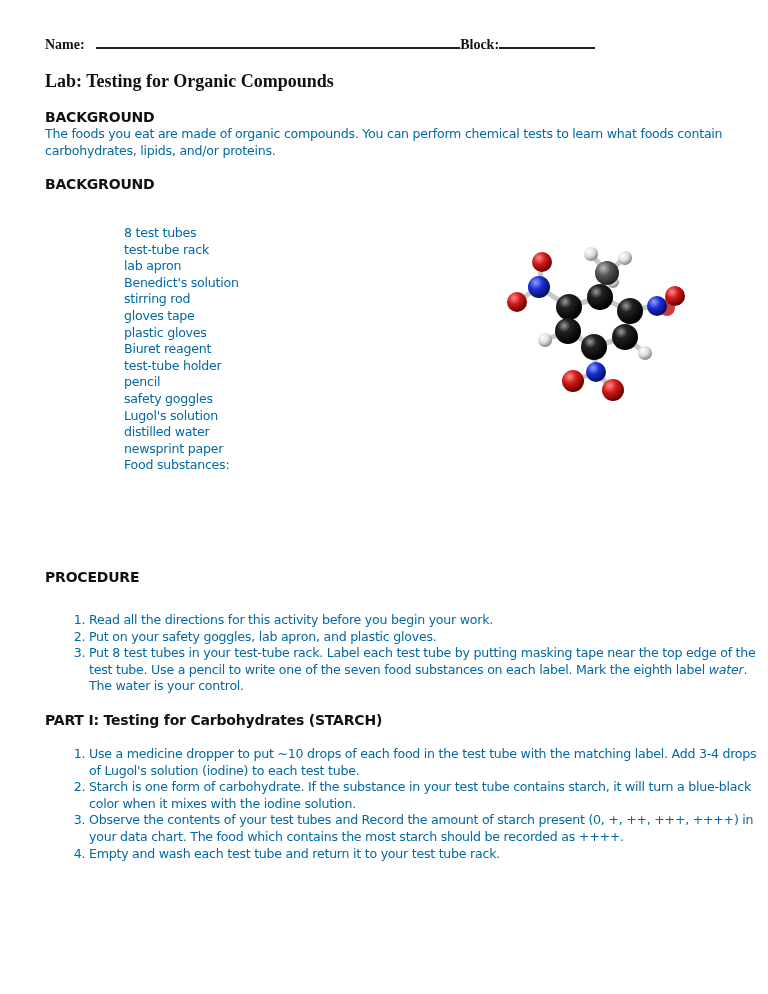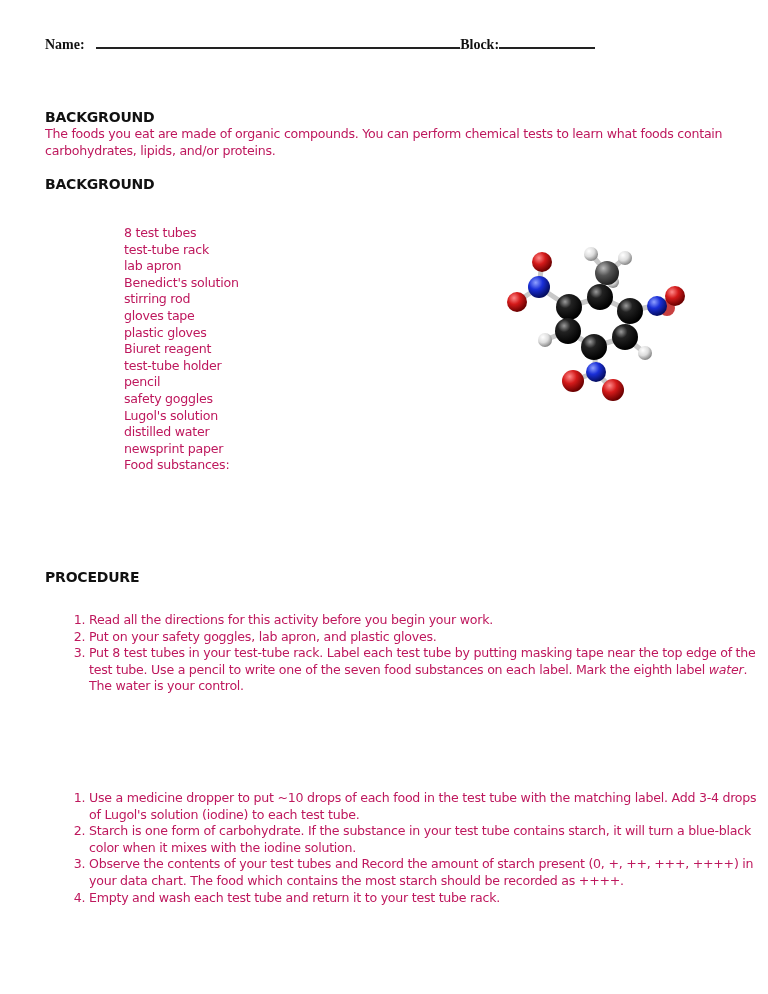--- a/index.html
+++ b/index.html
@@ -43,21 +43,21 @@
       left: 45px;
       top: 71px;
       font-size: 18px;
       white-space: nowrap;
     }
     .body-text {
       font-family: "DejaVu Sans", sans-serif;
       font-size: 12.6px;
       line-height: 16.6px;
       letter-spacing: -0.25px;
-      color: #be185d;
+      color: #0369a1;
     }
     .heading {
       position: absolute;
       left: 45px;
       font-weight: bold;
       font-size: 14px;
       letter-spacing: -0.2px;
       color: #111;
     }
     .bg-para {
@@ -103,20 +103,21 @@
 </head>
 <body>
 
 <div class="page">
 
   <div class="name-line serif">
     <span>Name:</span>
     <span class="blank" style="width:364px;margin-left:8px;"></span><span>Block:</span><span class="blank" style="width:96px;"></span>
   </div>
 
+  <div class="lab-title serif">Lab:  Testing for Organic Compounds</div>
 
   <div class="heading" style="top:109px;">BACKGROUND</div>
   <div class="bg-para body-text">The foods you eat are made of organic compounds. You can perform chemical tests to learn what foods contain carbohydrates, lipids, and/or proteins.</div>
 
   <div class="heading" style="top:176px;">BACKGROUND</div>
 
   <ul class="materials body-text">
     <li>8 test tubes</li>
     <li>test-tube rack</li>
     <li>lab apron</li>
@@ -210,21 +211,22 @@
   </svg>
 
   <div class="heading" style="top:569px;">PROCEDURE</div>
 
   <ol class="steps body-text" style="top:612px;">
     <li>Read all the directions for this activity before you begin your work.</li>
     <li>Put on your safety goggles, lab apron, and plastic gloves.</li>
     <li><span>Put 8 test tubes in your test-tube rack. Label each test tube by putting masking tape near the top edge of the test tube. Use a pencil to write one of the seven food substances on each label. Mark the eighth label </span><em>water</em><span>. The water is your control.</span></li>
   </ol>
 
-
-  <ol class="steps body-text" style="top:746px;margin-top:44px;">
+  <div class="heading" style="top:712px;">PART I: Testing for Carbohydrates (STARCH)</div>
+
+  <ol class="steps body-text" style="top:746px;">
     <li>Use a medicine dropper to put ~10 drops of each food in the test tube with the matching label. Add 3-4 drops of Lugol's solution (iodine) to each test tube.</li>
     <li>Starch is one form of carbohydrate. If the substance in your test tube contains starch, it will turn a blue-black color when it mixes with the iodine solution.</li>
     <li>Observe the contents of your test tubes and Record the amount of starch present (0, +, ++, +++, ++++) in your data chart. The food which contains the most starch should be recorded as ++++.</li>
     <li>Empty and wash each test tube and return it to your test tube rack.</li>
   </ol>
 
 </div>
 
 </body></html>

